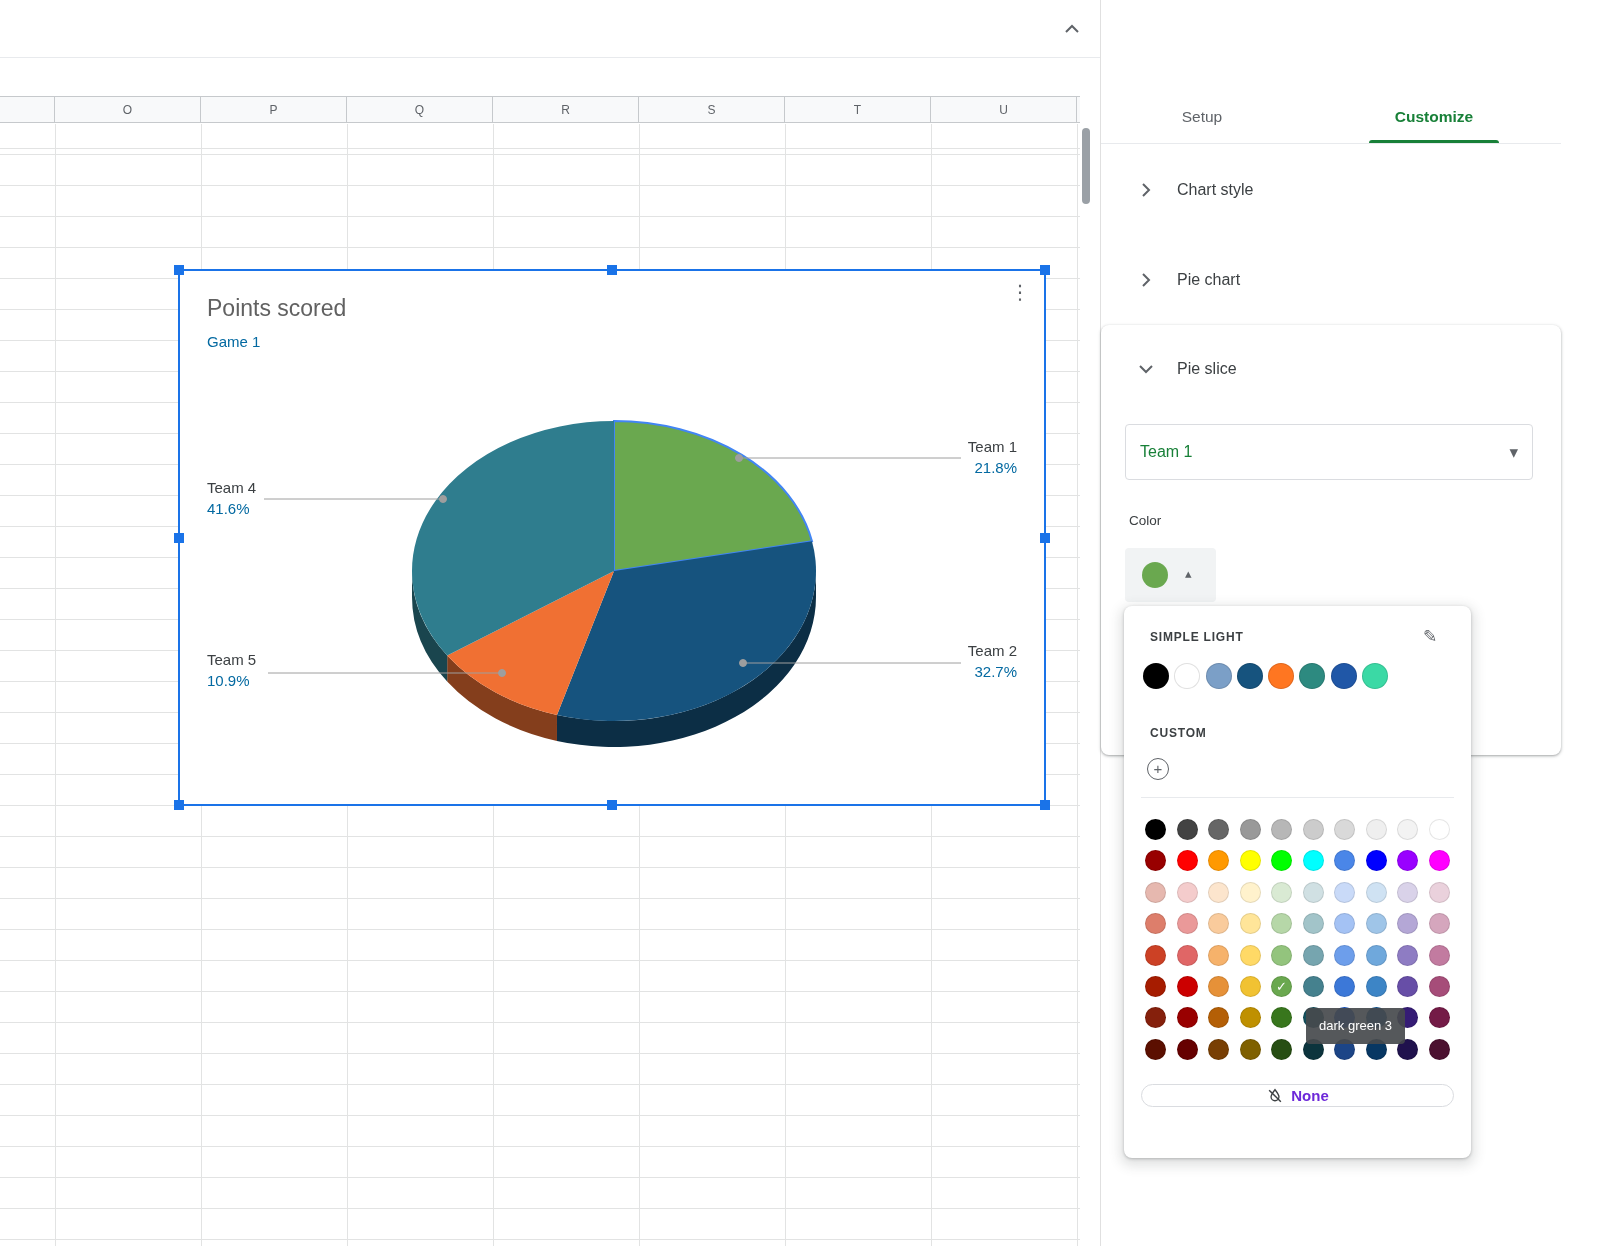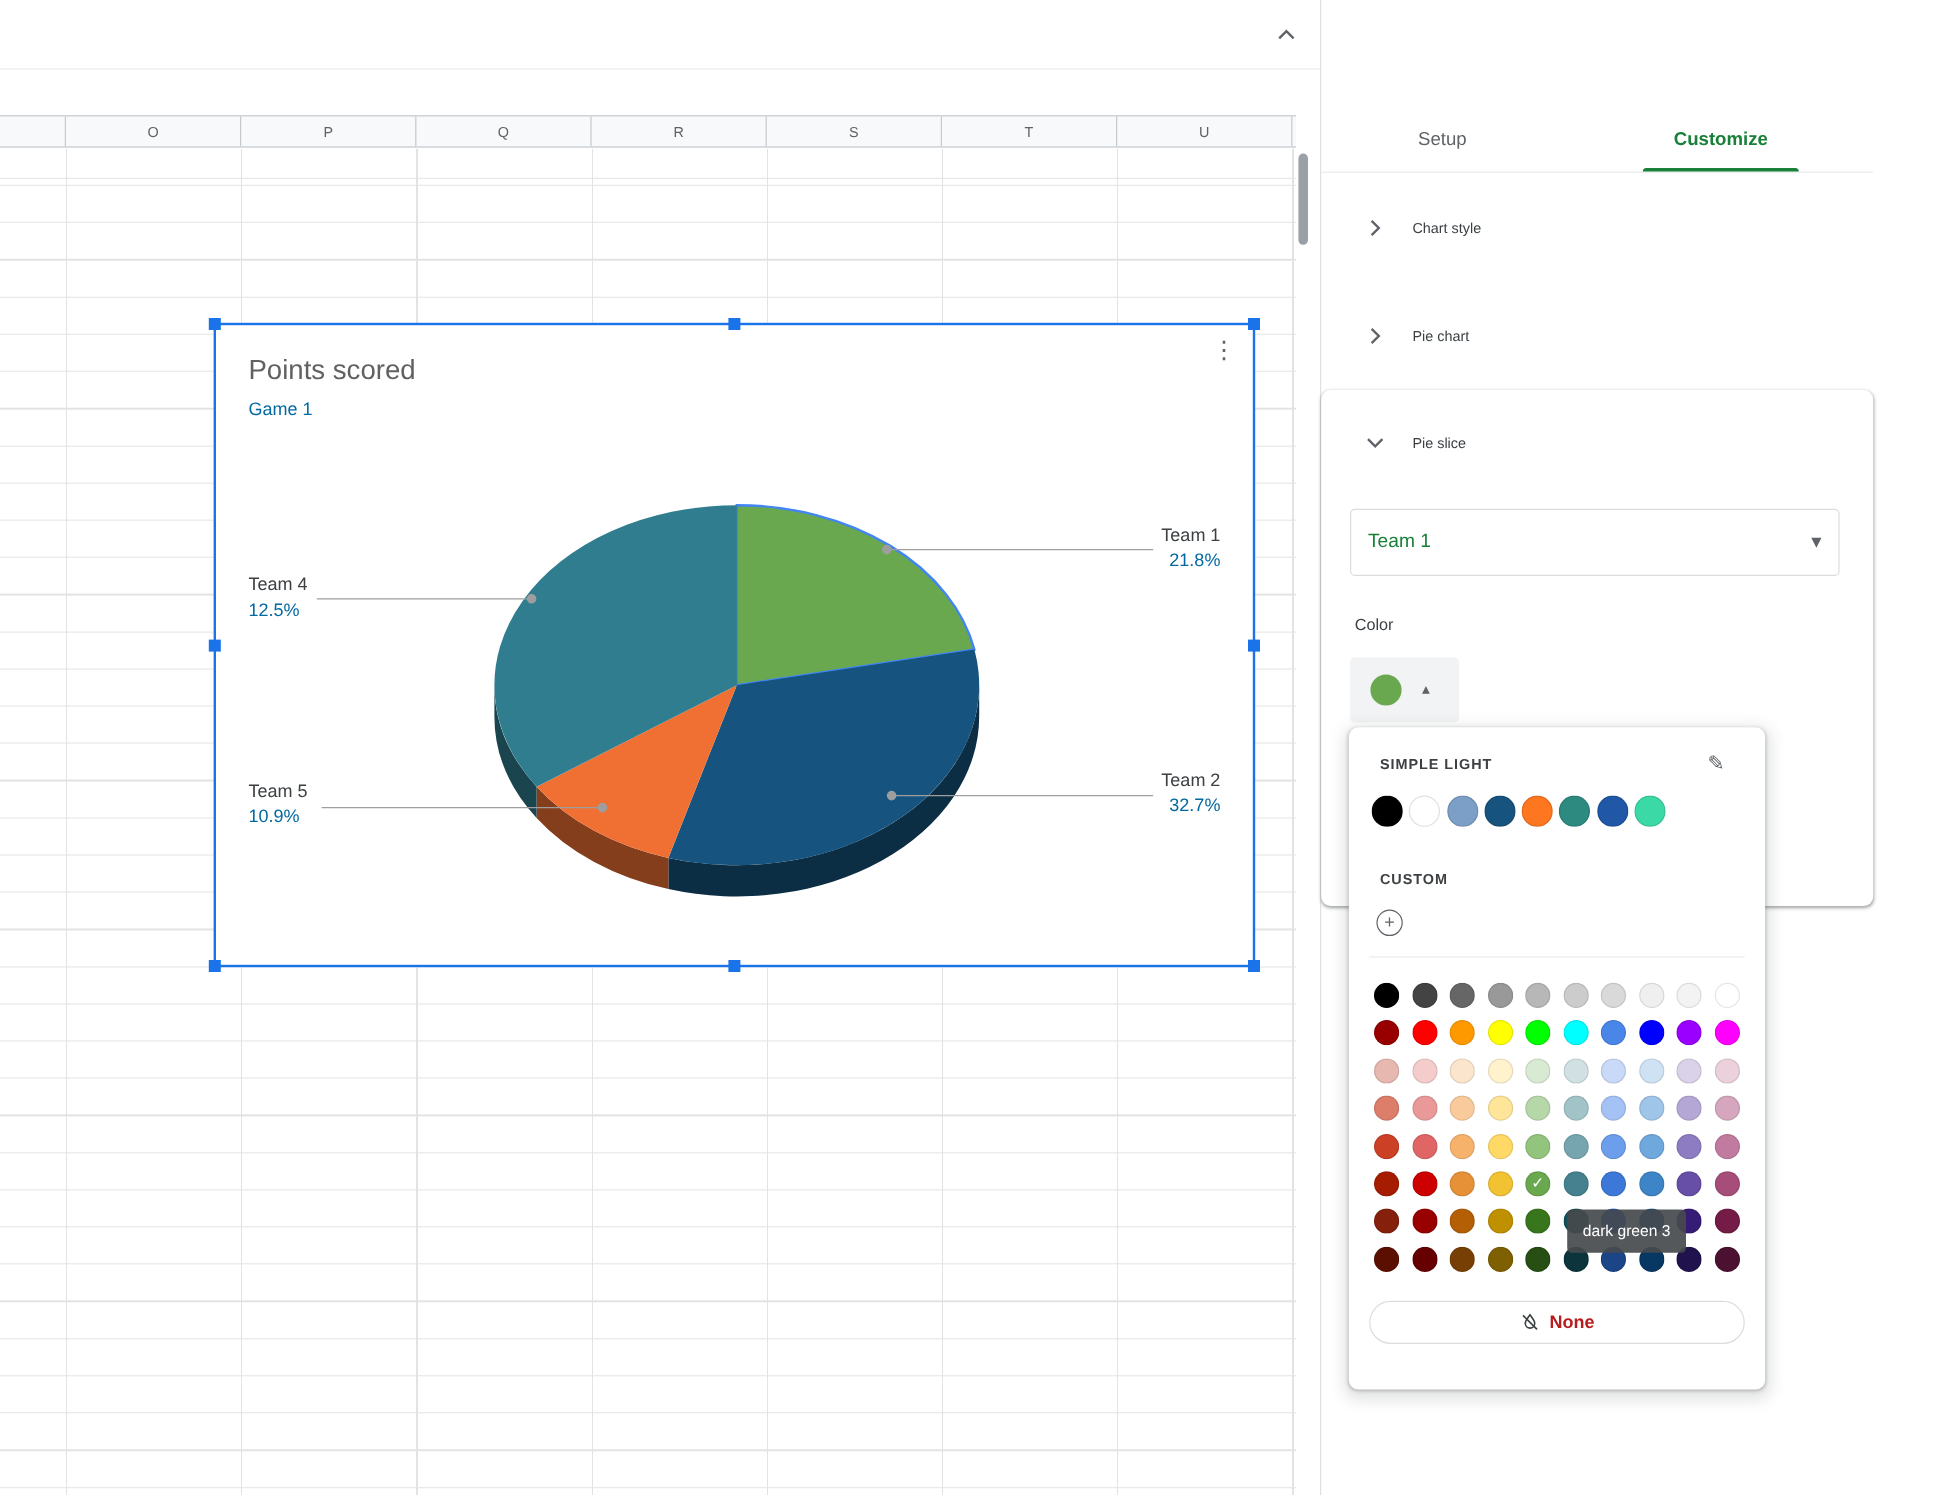--- a/index.html
+++ b/index.html
@@ -48,21 +48,21 @@
   .tabs { position:absolute; left:0; top:90px; width:460px; height:54px; border-bottom:1px solid #e8eaed; }
   .tab { position:absolute; top:0; height:54px; display:flex; align-items:center; justify-content:center; font-size:15.5px; cursor:pointer; }
   .tab-setup { left:36px; width:130px; color:#5f6368; }
   .tab-customize { left:268px; width:130px; color:#188038; font-weight:bold; }
   .tab-underline { position:absolute; left:268px; bottom:0; width:130px; height:3px; background:#188038; border-radius:3px 3px 0 0; }
 
   .section-row { position:absolute; left:0; width:460px; height:48px; display:flex; align-items:center; cursor:pointer; }
   .sec-chart-style { top:166px; }
   .sec-pie-chart { top:256px; }
   .chev { margin-left:33px; width:24px; height:24px; flex:0 0 24px; }
-  .section-label { margin-left:19px; font-size:12px; color:#3c4043; }
+  .section-label { margin-left:19px; font-size:16px; color:#3c4043; }
 
   .pie-slice-card { position:absolute; left:0; top:325px; width:460px; height:430px; background:#fff; border-radius:8px;
     box-shadow:0 1px 2px rgba(60,64,67,.3), 0 1px 3px 1px rgba(60,64,67,.15); }
   .card-head { position:absolute; left:0; top:20px; width:460px; height:48px; display:flex; align-items:center; cursor:pointer; }
   .series-select { position:absolute; left:24px; top:99px; width:408px; height:56px; border:1px solid #dadce0; border-radius:4px; background:#fff;
     display:flex; align-items:center; cursor:pointer; }
   .series-select .val { margin-left:14px; font-size:16px; color:#188038; }
   .series-select .caret { position:absolute; right:14px; color:#5f6368; font-size:17px; }
   .color-label { position:absolute; left:28px; top:188px; font-size:13.5px; color:#3c4043; }
   .color-btn { position:absolute; left:24px; top:223px; width:91px; height:54px; background:#f1f3f4; border:none; border-radius:4px; cursor:pointer; }
@@ -79,22 +79,22 @@
   .pp-custom-title { position:absolute; left:26px; top:120px; font-size:12px; font-weight:bold; letter-spacing:.8px; color:#3c4043; }
   .pp-add { position:absolute; left:23px; top:152px; width:22px; height:22px; border-radius:50%; border:1.6px solid #5f6368; background:none; color:#5f6368;
     font-size:15px; line-height:18px; text-align:center; cursor:pointer; padding:0; }
   .pp-divider { position:absolute; left:17px; top:191px; width:313px; height:1px; background:#e8eaed; }
   .palette { position:absolute; left:21px; top:213px; display:grid; grid-template-columns:repeat(10, 21px); column-gap:10.5px; row-gap:10.4px; }
   .pcircle { width:21px; height:21px; border-radius:50%; border:1px solid rgba(0,0,0,.1); cursor:pointer; position:relative; }
   .pcircle .chk { position:absolute; left:0; top:0; width:100%; height:100%; display:flex; align-items:center; justify-content:center;
     color:#fff; font-size:13px; font-weight:bold; }
   .tooltip { position:absolute; left:182px; top:402px; height:36px; line-height:36px; padding:0 13px; background:rgba(70,74,77,.92); border-radius:4px;
     color:#fff; font-size:13px; white-space:nowrap; z-index:5; }
-  .none-btn { position:absolute; left:17px; top:478px; width:313px; height:36px; border:1px solid #dadce0; border-radius:18px; background:#fff;
-    display:flex; align-items:center; justify-content:center; gap:7px; font-size:15px; font-weight:bold; color:#b91c1c; cursor:pointer; }
+  .none-btn { position:absolute; left:17px; top:478px; width:313px; height:23px; border:1px solid #dadce0; border-radius:18px; background:#fff;
+    display:flex; align-items:center; justify-content:center; gap:7px; font-size:15px; font-weight:bold; color:#6d28d9; cursor:pointer; }
 </style>
 </head>
 <body>
 
 <div class="stage">
 
   <div class="sheet">
     <div class="toolbar-row1">
       <button class="collapse-btn">
         <svg width="24" height="24" viewBox="0 0 24 24">
@@ -152,21 +152,21 @@
       <div class="pie-lbl lbl-t2">
         <div class="nm">Team 2</div>
         <div class="pc">32.7%</div>
       </div>
       <div class="pie-lbl lbl-t3">
         <div class="nm">Team 5</div>
         <div class="pc">10.9%</div>
       </div>
       <div class="pie-lbl lbl-t4">
         <div class="nm">Team 4</div>
-        <div class="pc">12.5%</div>
+        <div class="pc">41.6%</div>
       </div>
 
       <div class="handle" style="left:-6px; top:-6px;"></div>
       <div class="handle" style="left:427px; top:-6px;"></div>
       <div class="handle" style="right:-6px; top:-6px;"></div>
       <div class="handle" style="left:-6px; top:262px;"></div>
       <div class="handle" style="right:-6px; top:262px;"></div>
       <div class="handle" style="left:-6px; bottom:-6px;"></div>
       <div class="handle" style="left:427px; bottom:-6px;"></div>
       <div class="handle" style="right:-6px; bottom:-6px;"></div>

